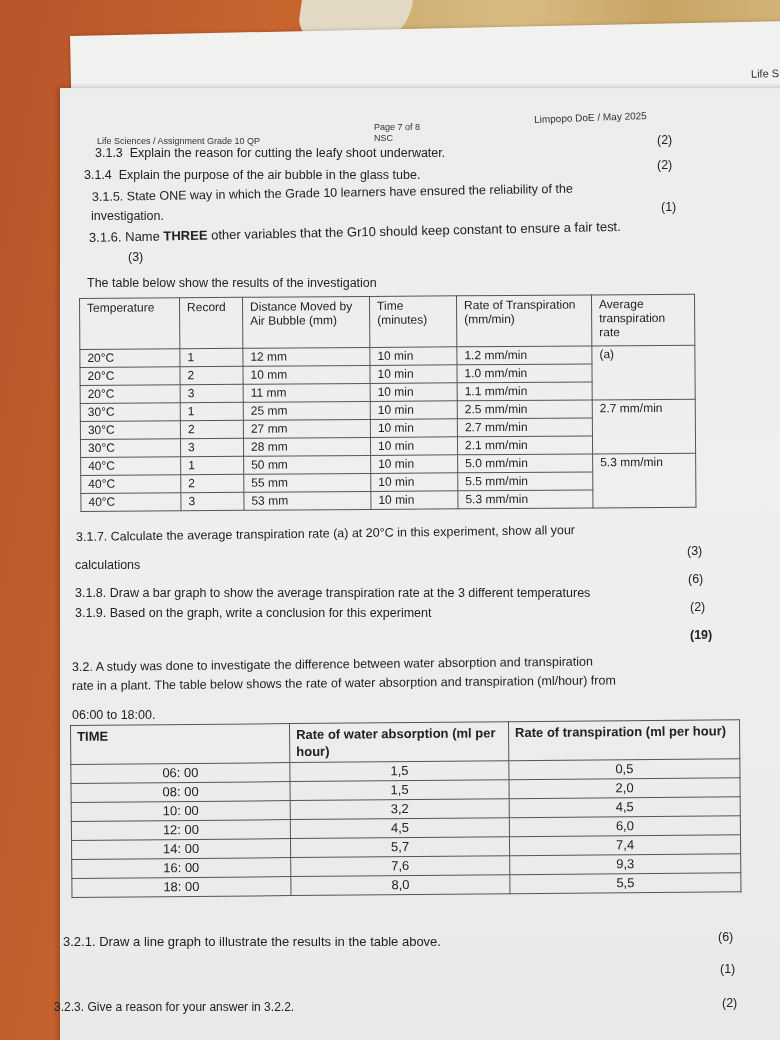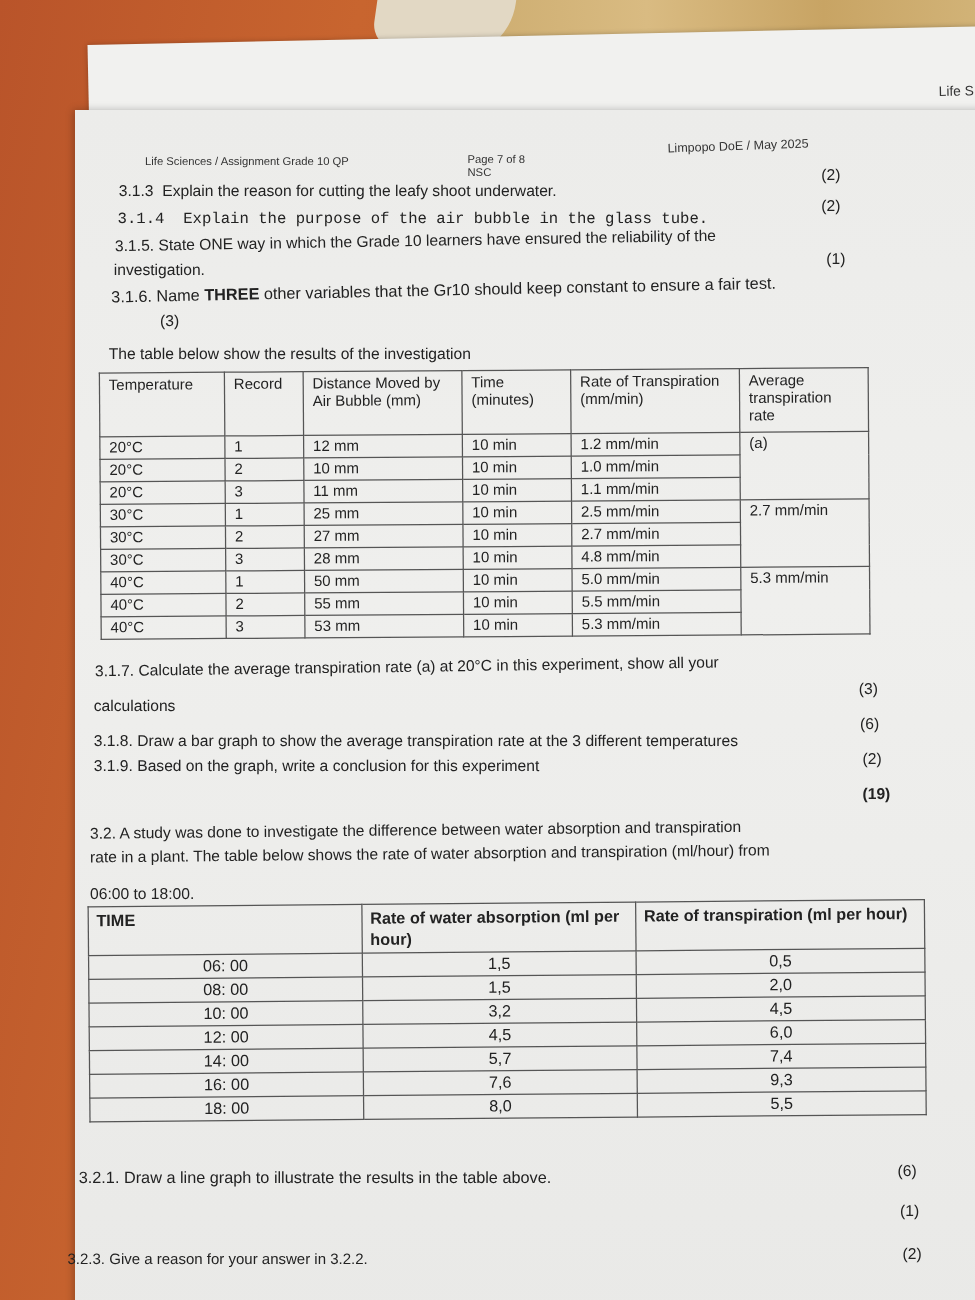--- a/index.html
+++ b/index.html
@@ -58,32 +58,32 @@
   <span class="back-text" style="left:682px;top:76px;font-size:12px;">3.2.4</span>
   <span class="back-text" style="left:684px;top:102px;font-size:12px;">3.2.5</span>
   <span class="back-text" style="left:689px;top:154px;font-size:12px;">3.2.</span>
   <span class="back-text" style="left:689px;top:170px;font-size:12px;">ALL</span>
   <span class="back-text" style="left:691px;top:194px;font-size:12px;">3.2</span>
   <span class="back-text" style="left:702px;top:262px;font-size:12px;">3.:</span>
 </div>
 
 <div class="page">
 
-  <span class="abs hdr-small" style="left:37px;top:36px;margin-left:19px;">Life Sciences / Assignment Grade 10 QP</span>
+  <span class="abs hdr-small" style="left:37px;top:48px;">Life Sciences / Assignment Grade 10 QP</span>
   <span class="abs hdr-small" style="left:314px;top:34px;">Page 7 of 8</span>
   <span class="abs hdr-small" style="left:314px;top:45px;">NSC</span>
   <span class="abs hdr-small" style="left:474px;top:24px;font-size:10px;transform:rotate(-2deg);">Limpopo DoE / May 2025</span>
 
   <span class="abs q" style="left:35px;top:58px;">
     <span>3.1.3</span>&nbsp;
     <span>Explain the reason for cutting the leafy shoot underwater.</span>
   </span>
   <span class="abs mark" style="left:597px;top:45px;">(2)</span>
 
-  <span class="abs q" style="left:34px;top:80px;font-family:Liberation Mono, monospace;">
+  <span class="abs q" style="left:24px;top:80px;">
     <span>3.1.4</span>&nbsp;
     <span>Explain the purpose of the air bubble in the glass tube.</span>
   </span>
   <span class="abs mark" style="left:597px;top:70px;">(2)</span>
 
   <span class="abs q" style="left:32px;top:102px;transform:rotate(-1deg);transform-origin:left;">
     <span>3.1.5.</span>
     <span>State ONE way in which the Grade 10 learners have ensured the reliability of the</span>
   </span>
   <span class="abs q" style="left:31px;top:121px;">investigation.</span>
@@ -142,21 +142,21 @@
       <td>2</td>
       <td>27 mm</td>
       <td>10 min</td>
       <td>2.7 mm/min</td>
     </tr>
     <tr>
       <td>30°C</td>
       <td>3</td>
       <td>28 mm</td>
       <td>10 min</td>
-      <td>4.8 mm/min</td>
+      <td>2.1 mm/min</td>
     </tr>
     <tr>
       <td>40°C</td>
       <td>1</td>
       <td>50 mm</td>
       <td>10 min</td>
       <td>5.0 mm/min</td>
       <td rowspan="3">5.3 mm/min</td>
     </tr>
     <tr>

